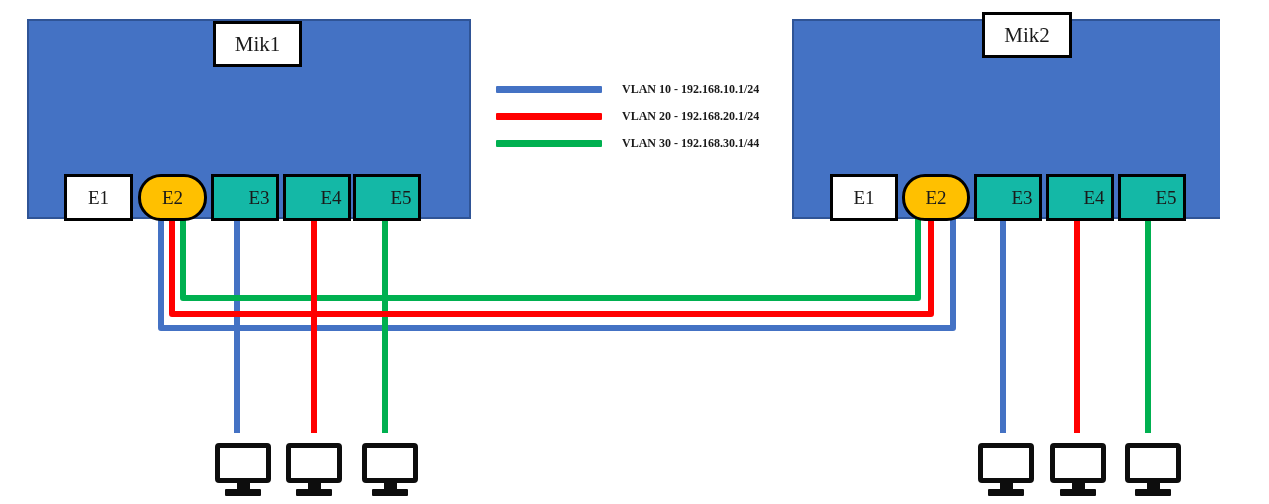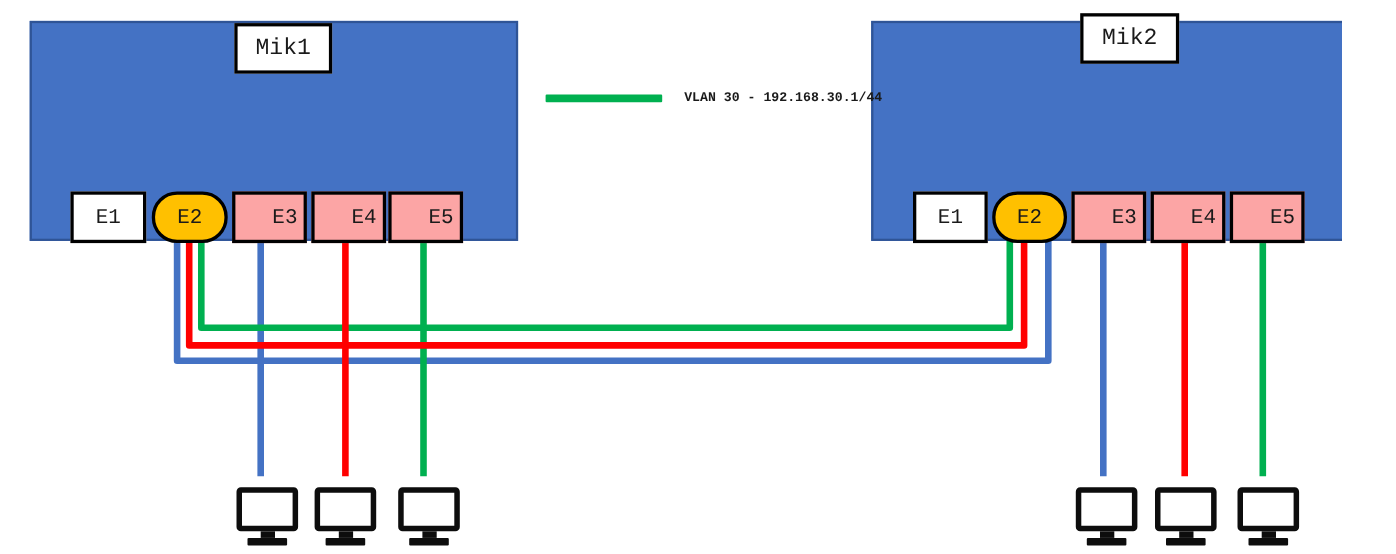--- a/index.html
+++ b/index.html
@@ -1,21 +1,21 @@
 <!DOCTYPE html>
 <html><head>
 <meta charset="utf-8">
 <style>
   html, body { margin: 0; padding: 0; background: #ffffff; }
   .canvas {
     position: relative;
     width: 1220px;
     height: 504px;
     background: #ffffff;
-    font-family: Liberation Mono, monospace;
+    font-family: Liberation Serif, serif;
     overflow: hidden;
   }
 
   
   .wires { position: absolute; left: 0; top: 0; z-index: 1; }
   .wire { fill: none; stroke-width: 6; stroke-linejoin: round; stroke-linecap: butt; }
   .wire-vlan10 { stroke: #4472C4; }
   .wire-vlan20 { stroke: #FF0000; }
   .wire-vlan30 { stroke: #00B050; }
 
@@ -45,21 +45,21 @@
     border: 3px solid #000000;
     display: flex;
     align-items: center;
     justify-content: center;
     font-size: 19px;
     color: #1a1a1a;
     z-index: 3;
   }
   .port-unused { background: #FFFFFF; }
   .port-trunk  { background: #FFC000; border-radius: 23px; }
-  .port-access { background: #fca5a5; padding-left: 28px; }
+  .port-access { background: #14b8a6; padding-left: 28px; }
 
   
   .legend { position: absolute; left: 496px; top: 82px; z-index: 2; }
   .legend-row { display: flex; align-items: center; height: 14px; margin-bottom: 13px; }
   .legend-swatch { width: 106px; height: 7px; border-radius: 1px; }
   .legend-swatch.sw-vlan10 { background: #4472C4; }
   .legend-swatch.sw-vlan20 { background: #FF0000; }
   .legend-swatch.sw-vlan30 { background: #00B050; }
   .legend-label {
     margin-left: 20px;
@@ -136,20 +136,28 @@
   </div>
   <div class="port port-access" style="left:1046px; top:174px; width:68px; height:47px;">
     <span>E4</span>
   </div>
   <div class="port port-access" style="left:1118px; top:174px; width:68px; height:47px;">
     <span>E5</span>
   </div>
 
   <div class="legend">
     <div class="legend-row">
+      <div class="legend-swatch sw-vlan10"></div>
+      <div class="legend-label">VLAN 10 - 192.168.10.1/24</div>
+    </div>
+    <div class="legend-row">
+      <div class="legend-swatch sw-vlan20"></div>
+      <div class="legend-label">VLAN 20 - 192.168.20.1/24</div>
+    </div>
+    <div class="legend-row">
       <div class="legend-swatch sw-vlan30"></div>
       <div class="legend-label">VLAN 30 - 192.168.30.1/44</div>
     </div>
   </div>
 
   <div class="monitor" style="left:215px; top:443px;">
     <div class="screen"></div>
       <div class="neck"></div>
       <div class="base"></div>
   </div>

